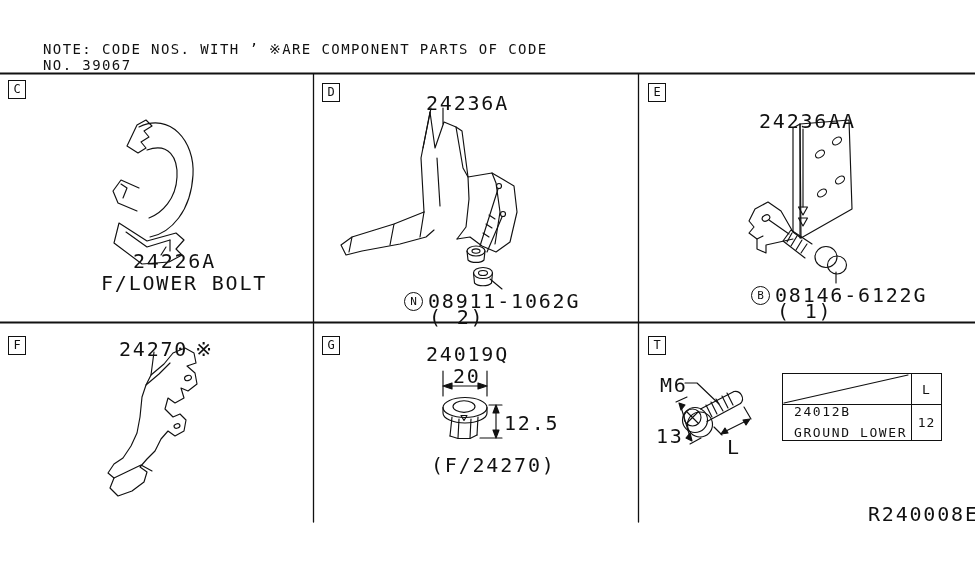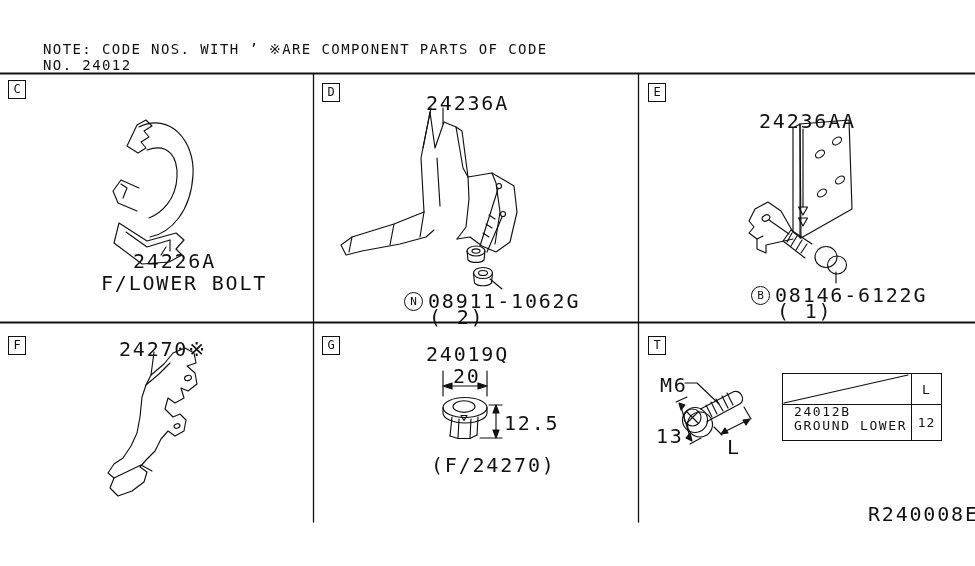--- a/index.html
+++ b/index.html
@@ -7,27 +7,27 @@
         font-family:"DejaVu Sans Mono","DejaVu Sans",monospace;color:#111;}
   .art{position:absolute;left:0;top:0;}
   .txt{position:absolute;white-space:pre;line-height:1;}
   .note-line{font-size:14px;letter-spacing:1.4px;margin-left:35px;}
   .lbl{font-size:20px;letter-spacing:1.8px;}
   .plbox{position:absolute;width:16px;height:17px;border:1.4px solid #111;
          font-size:12px;line-height:17px;text-align:center;letter-spacing:0;}
   .hwrow{position:absolute;display:flex;align-items:center;gap:5px;}
   .circ{display:inline-block;width:17px;height:17px;border:1.3px solid #111;border-radius:50%;
         font-size:11px;line-height:17px;text-align:center;letter-spacing:0;flex:0 0 auto;}
-  .partrow{position:absolute;display:flex;align-items:flex-start;}
+  .partrow{position:absolute;display:flex;align-items:flex-start;gap:7px;}
   .spec-table{position:absolute;left:782px;top:373px;width:158px;height:66px;
               border:1.6px solid #111;display:grid;grid-template-columns:1fr 30px;grid-template-rows:30px 1fr;}
   .spec-table .c{display:flex;align-items:center;justify-content:center;font-size:13px;letter-spacing:1px;}
   .spec-table .bl{border-left:1.4px solid #111;}
   .spec-table .bt{border-top:1.4px solid #111;}
-  .spec-table .namecell{flex-direction:column;align-items:flex-start;justify-content:flex-start;
+  .spec-table .namecell{flex-direction:column;align-items:flex-start;justify-content:space-between;
                         padding-left:11px;font-size:13px;letter-spacing:1.6px;line-height:14px;}
 </style>
 </head>
 <body>
 
 <div class="page">
 
   <svg class="art" width="975" height="566" viewBox="0 0 975 566" fill="none" stroke="#111" stroke-width="1.15" stroke-linejoin="round" stroke-linecap="round">
 
     <g stroke-width="1.8">
@@ -135,21 +135,21 @@
       <path d="M692,441 L686,438 L690,433 Z" fill="#111"></path>
       <path d="M714,427 L722,435 M744,407 L751,419"></path>
       <line x1="724" y1="432" x2="746" y2="421"></line>
       <path d="M721,434 L728,433 L725,428 Z" fill="#111"></path>
       <path d="M750,419 L743,420 L746,425 Z" fill="#111"></path>
       <line x1="784" y1="403" x2="908" y2="375"></line>
     </g>
   </svg>
 
   <div class="txt note-line" style="left:8px;top:42px;">NOTE: CODE NOS. WITH ’ ※ARE COMPONENT PARTS OF CODE</div>
-  <div class="txt note-line" style="left:8px;top:58px;">NO. 24012</div>
+  <div class="txt note-line" style="left:8px;top:58px;">NO. 39067</div>
 
   <div class="plbox" style="left:8px;top:80px;">C</div>
   <div class="plbox" style="left:322px;top:83px;">D</div>
   <div class="plbox" style="left:648px;top:83px;">E</div>
   <div class="plbox" style="left:8px;top:336px;">F</div>
   <div class="plbox" style="left:322px;top:336px;">G</div>
   <div class="plbox" style="left:648px;top:336px;">T</div>
 
   <div class="txt lbl" style="left:133px;top:251px;">24226A</div>
   <div class="txt lbl" style="left:101px;top:273px;">F/LOWER BOLT</div>

